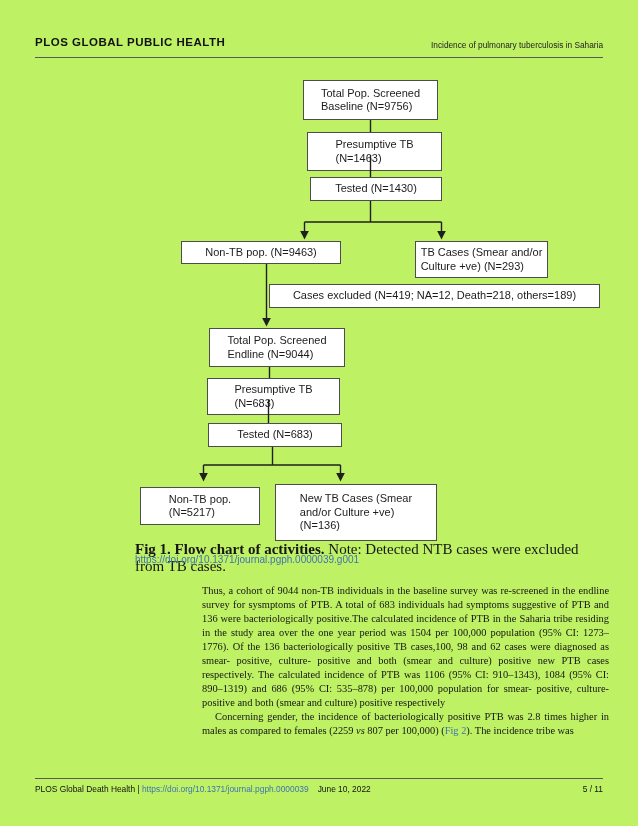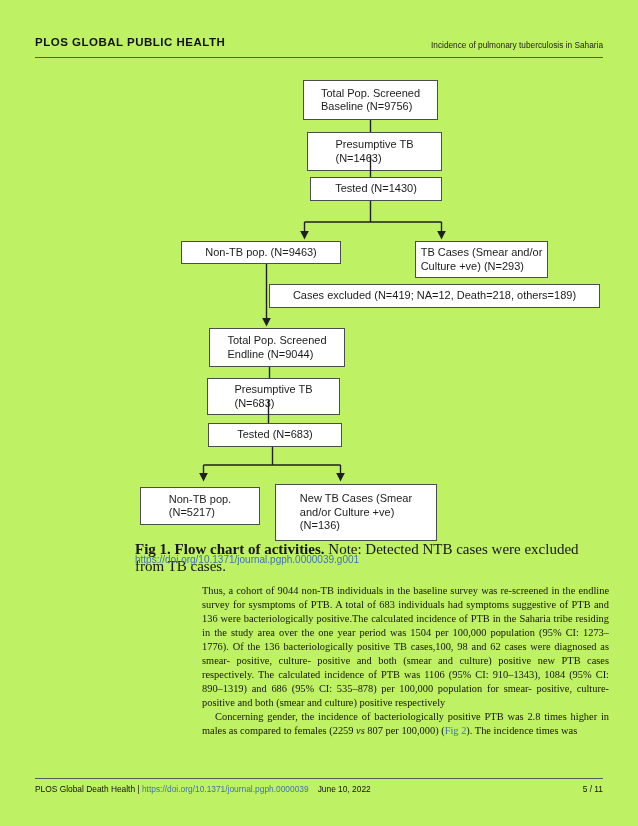--- a/index.html
+++ b/index.html
@@ -137,21 +137,21 @@
         <polygon points="201.2,398 209.8,398 205.5,406.5"></polygon>
       </g>
     </svg>
   </div>
 
   <div class="fig-caption"><span class="cap-label">Fig 1. Flow chart of activities.</span><span> Note: Detected NTB cases were excluded from TB cases.</span></div>
   <a class="fig-doi">https://doi.org/10.1371/journal.pgph.0000039.g001</a>
 
   <div class="body-text">
     <p>Thus, a cohort of 9044 non-TB individuals in the baseline survey was re-screened in the endline survey for sysmptoms of PTB. A total of 683 individuals had symptoms suggestive of PTB and 136 were bacteriologically positive.The calculated incidence of PTB in the Saharia tribe residing in the study area over the one year period was 1504 per 100,000 population (95% CI: 1273–1776). Of the 136 bacteriologically positive TB cases,100, 98 and 62 cases were diagnosed as smear- positive, culture- positive and both (smear and culture) positive new PTB cases respectively. The calculated incidence of PTB was 1106 (95% CI: 910–1343), 1084 (95% CI: 890–1319) and 686 (95% CI: 535–878) per 100,000 population for smear- positive, culture- positive and both (smear and culture) positive respectively</p>
-    <p class="para-indent"><span>Concerning gender, the incidence of bacteriologically positive PTB was 2.8 times higher in males as compared to females (2259 </span><span class="it">vs</span><span> 807 per 100,000) (</span><a class="inline-link">Fig 2</a><span>). The incidence times was</span></p>
+    <p class="para-indent"><span>Concerning gender, the incidence of bacteriologically positive PTB was 2.8 times higher in males as compared to females (2259 </span><span class="it">vs</span><span> 807 per 100,000) (</span><a class="inline-link">Fig 2</a><span>). The incidence tribe was</span></p>
   </div>
 
   <div class="rule footer-rule"></div>
   <div class="footer">
     <div><span>PLOS Global Death Health | </span><a>https://doi.org/10.1371/journal.pgph.0000039</a><span class="f-date">June 10, 2022</span></div>
     <div>5 / 11</div>
   </div>
 
 </div>
 

